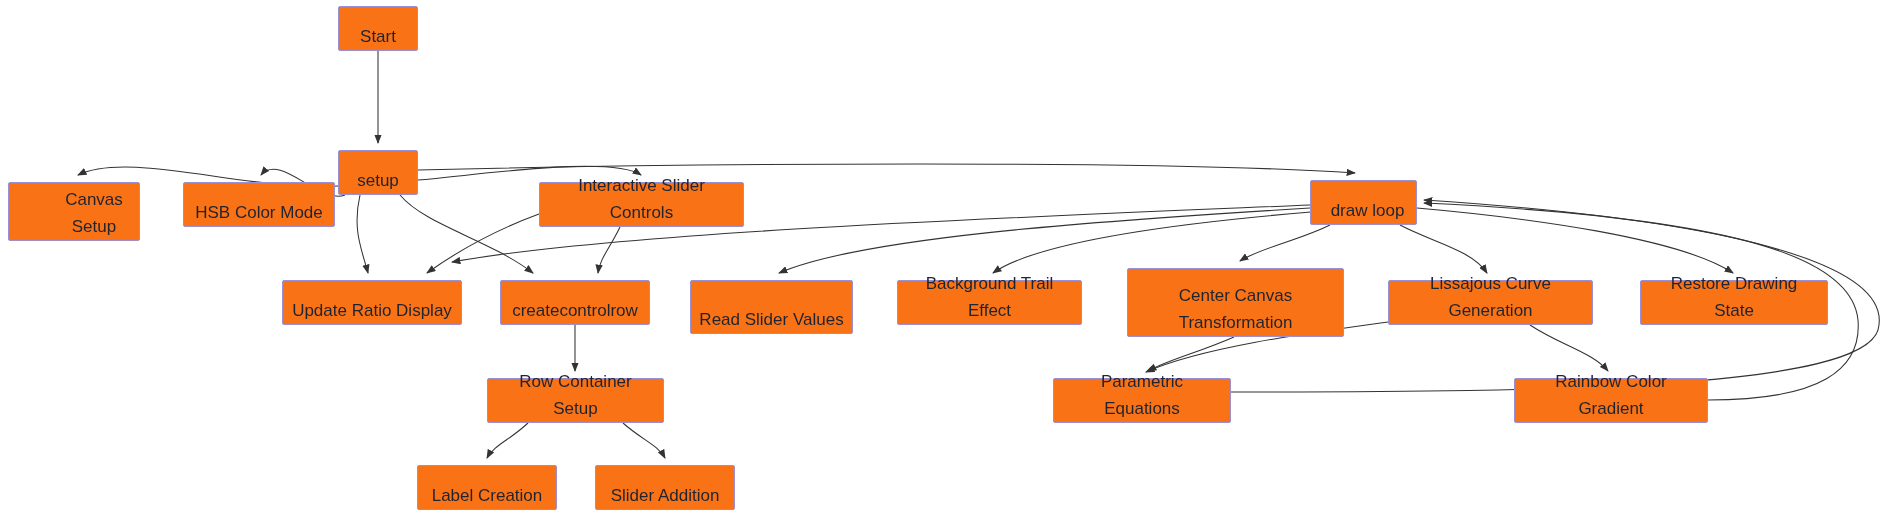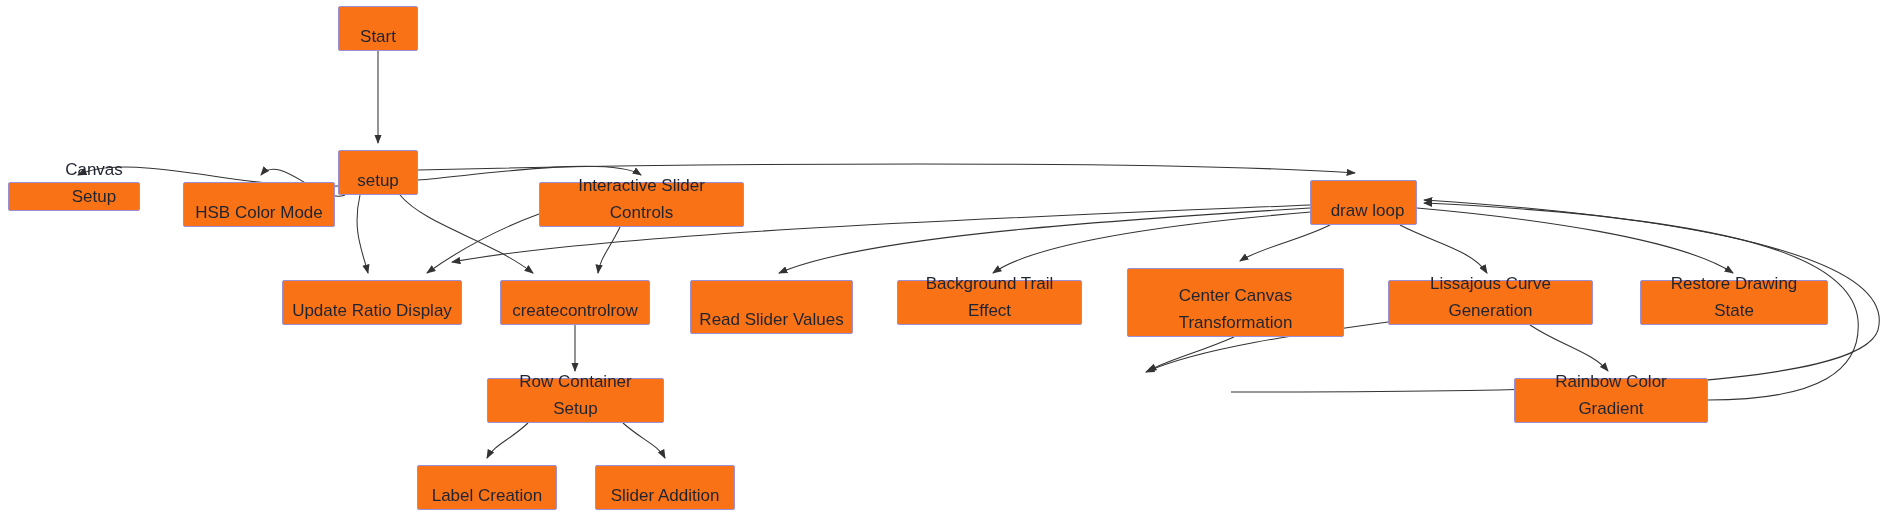--- a/index.html
+++ b/index.html
@@ -113,21 +113,21 @@
   </svg>
 
   <div class="flow-node" style="left:338px; top:6px; width:80px; height:45px;">
     <span class="node-label">Start</span>
   </div>
 
   <div class="flow-node" style="left:338px; top:150px; width:80px; height:45px;">
     <span class="node-label">setup</span>
   </div>
 
-  <div class="flow-node" style="left:8px; top:182px; width:132px; height:29px;padding-left:40px;">
+  <div class="flow-node" style="left:8px; top:182px; width:132px; height:59px;padding-left:40px;">
     <span class="node-label">Canvas Setup</span>
   </div>
 
   <div class="flow-node" style="left:183px; top:182px; width:152px; height:45px;">
     <span class="node-label">HSB Color Mode</span>
   </div>
 
   <div class="flow-node" style="left:539px; top:182px; width:205px; height:45px;">
     <span class="node-label">Interactive Slider Controls</span>
   </div>
@@ -162,20 +162,23 @@
   </div>
 
   <div class="flow-node" style="left:1640px; top:280px; width:188px; height:45px;">
     <span class="node-label">Restore Drawing State</span>
   </div>
 
   <div class="flow-node" style="left:487px; top:378px; width:177px; height:45px;">
     <span class="node-label">Row Container Setup</span>
   </div>
 
+  <div class="flow-node" style="left:1053px; top:378px; width:178px; height:45px;">
+    <span class="node-label">Parametric Equations</span>
+  </div>
 
   <div class="flow-node" style="left:1514px; top:378px; width:194px; height:45px;">
     <span class="node-label">Rainbow Color Gradient</span>
   </div>
 
   <div class="flow-node" style="left:417px; top:465px; width:140px; height:45px;">
     <span class="node-label">Label Creation</span>
   </div>
 
   <div class="flow-node" style="left:595px; top:465px; width:140px; height:45px;">

